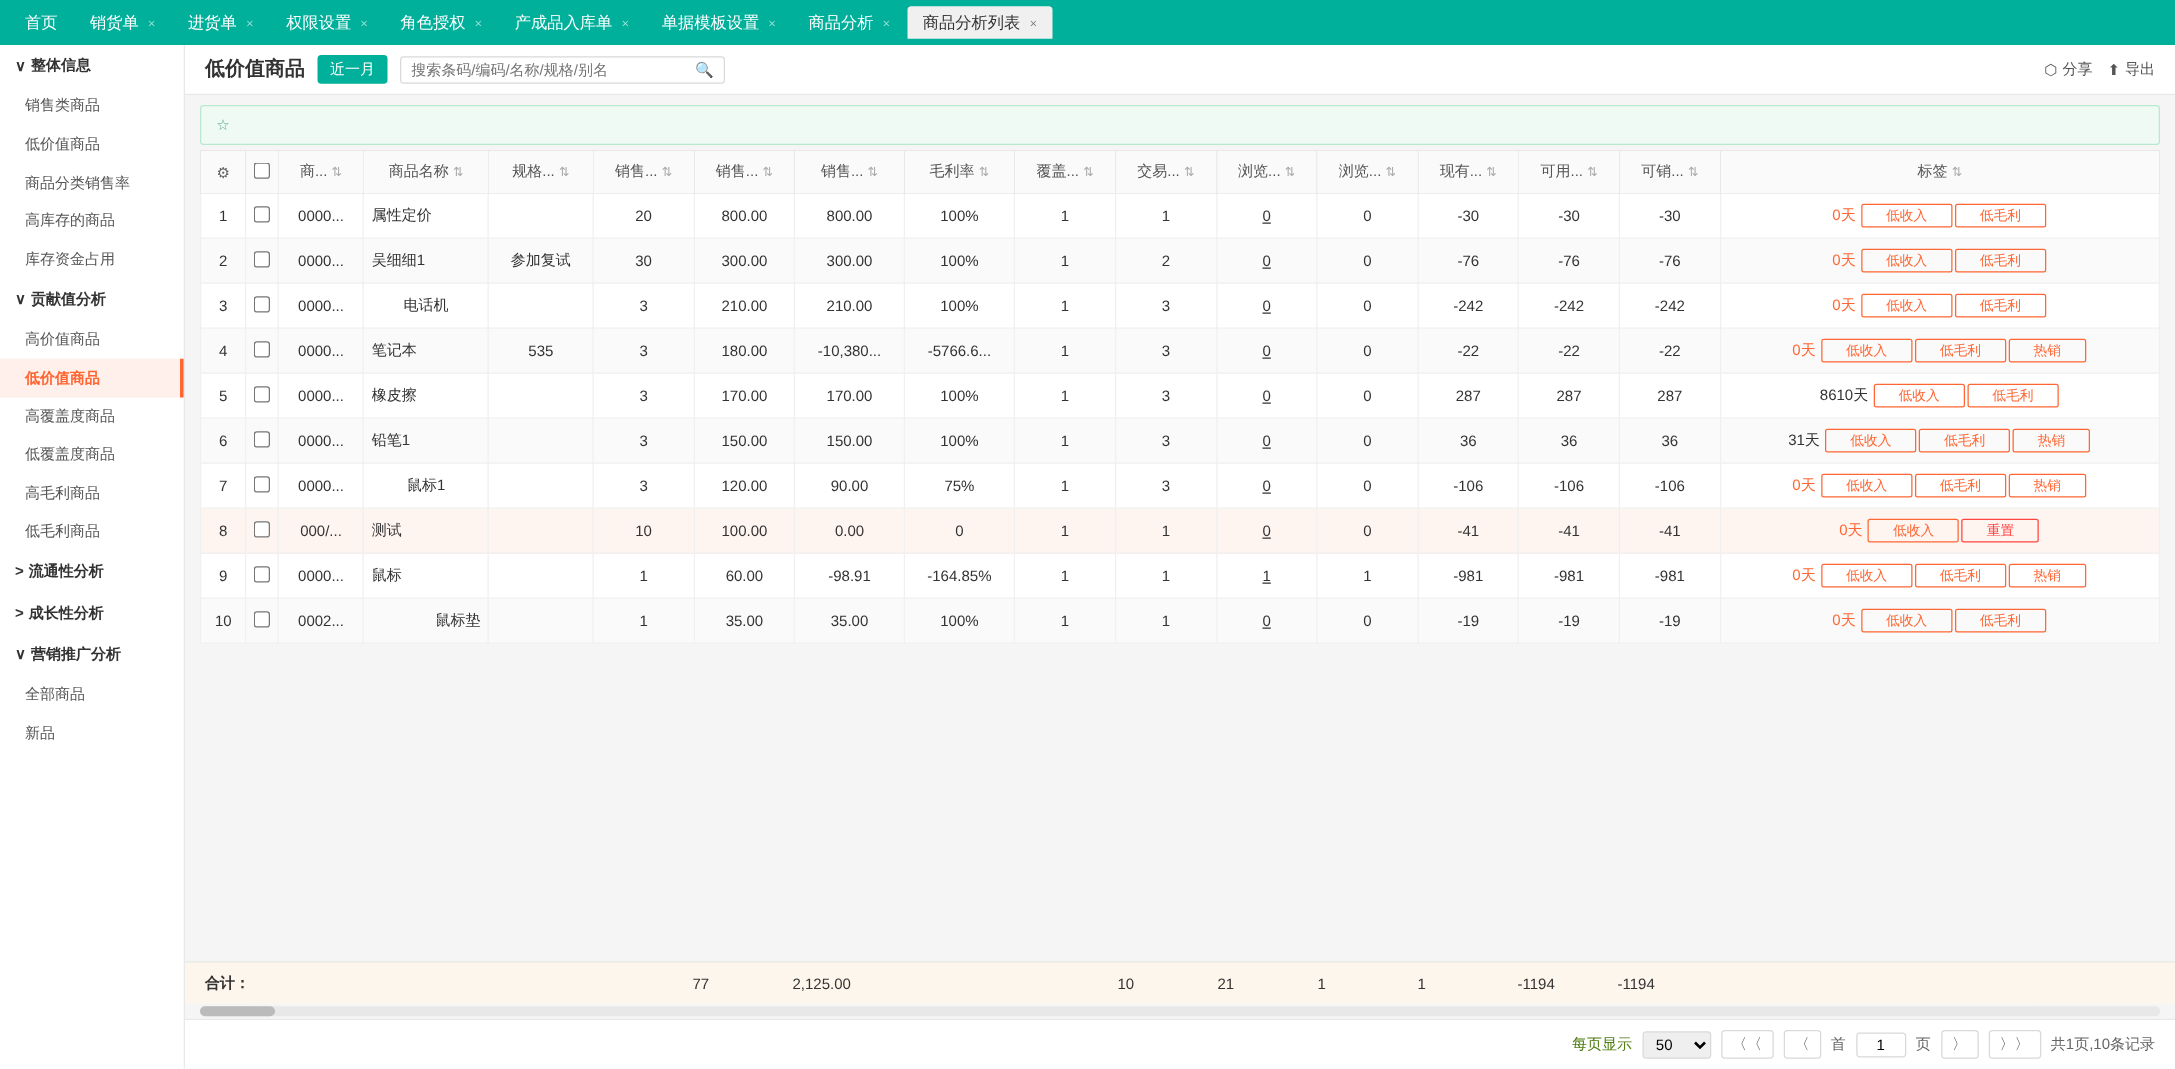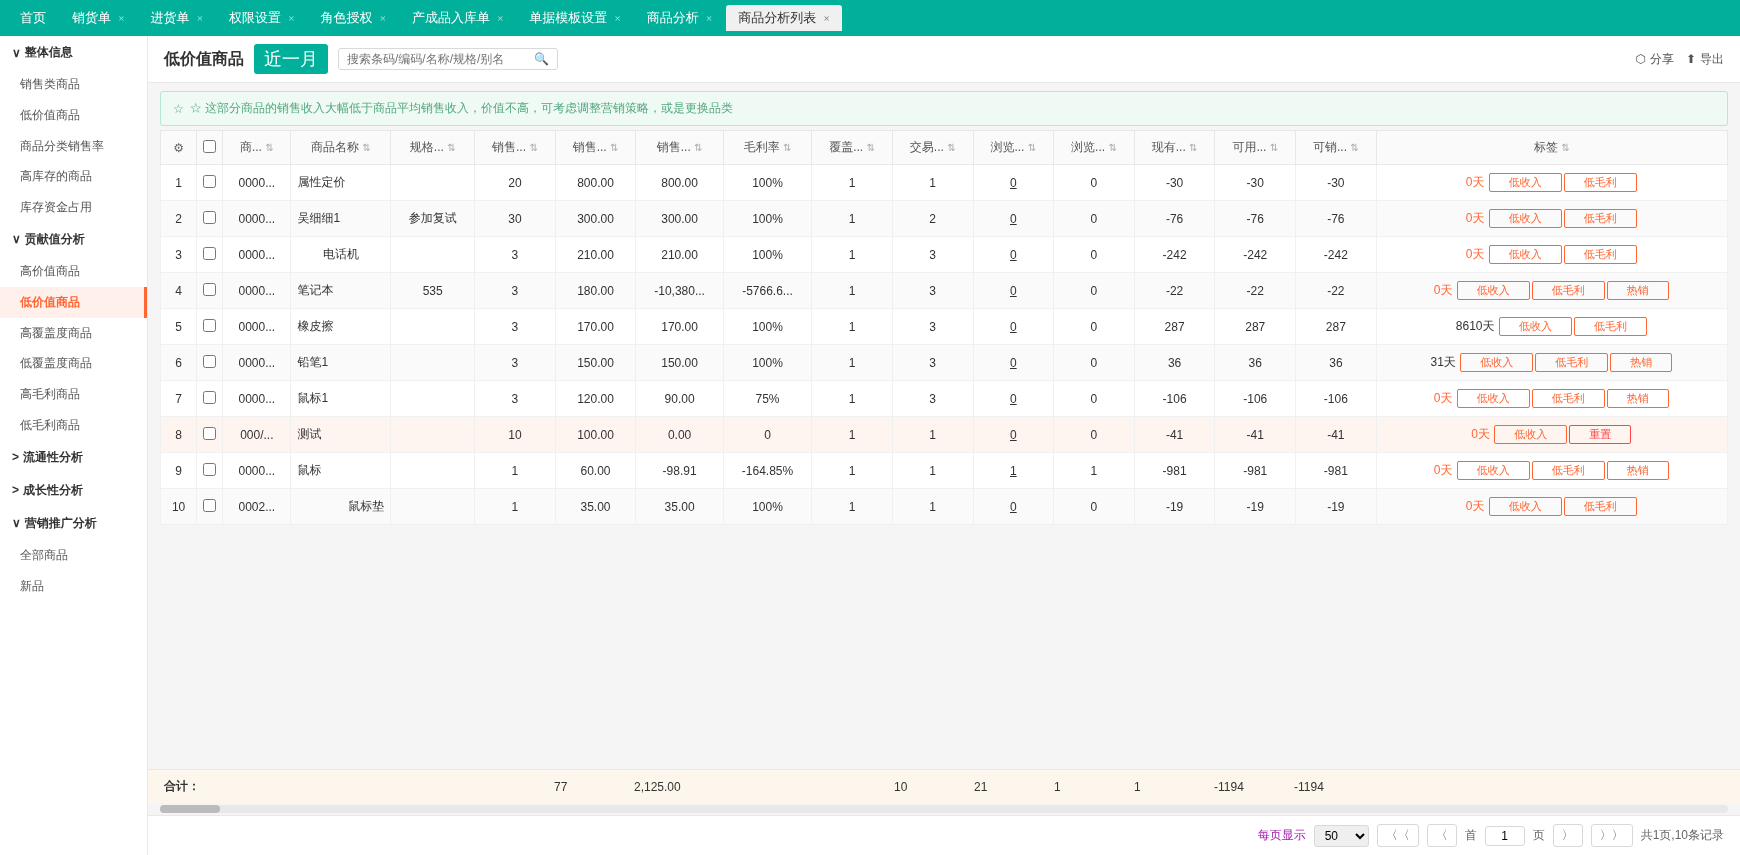--- a/index.html
+++ b/index.html
@@ -19,22 +19,22 @@
     .sidebar-group-title { padding: 8px 12px; color: #333; font-size: 12px; font-weight: bold; cursor: pointer; display: flex; align-items: center; gap: 4px; }
     .sidebar-item { padding: 7px 12px 7px 20px; cursor: pointer; font-size: 12px; color: #555; line-height: 1.4; }
     .sidebar-item.active { background: #fff0eb; color: #ff6633; font-weight: bold; border-right: 3px solid #ff6633; }
 
     
     .content { flex: 1; display: flex; flex-direction: column; background: #f5f5f5; overflow: hidden; }
 
     
     .content-header { background: #fff; padding: 8px 16px; display: flex; align-items: center; gap: 10px; border-bottom: 1px solid #e8e8e8; flex-shrink: 0; }
     .page-title { font-size: 16px; font-weight: bold; color: #333; }
-    .filter-btn { background: #00b09b; color: #fff; border: none; border-radius: 3px; padding: 3px 10px; cursor: pointer; font-size: 18px; }
-    .search-box { display: flex; align-items: center; border: 1px solid #d9d9d9; border-radius: 3px; padding: 3px 8px; gap: 6px; width: 220px; }
+    .filter-btn { background: #00b09b; color: #fff; border: none; border-radius: 3px; padding: 3px 10px; cursor: pointer; font-size: 12px; }
+    .search-box { display: flex; align-items: center; border: 1px solid #d9d9d9; border-radius: 3px; padding: 3px 8px; gap: 6px; width: 260px; }
     .search-box input { border: none; outline: none; font-size: 12px; width: 100%; color: #999; }
     .search-icon { color: #999; }
     .header-actions { margin-left: auto; display: flex; gap: 12px; }
     .action-btn { color: #555; cursor: pointer; font-size: 12px; display: flex; align-items: center; gap: 4px; }
 
     
     .info-banner { background: #f0faf5; border: 1px solid #b7e8d0; margin: 8px 12px 4px; padding: 8px 12px; border-radius: 3px; color: #52a880; font-size: 12px; display: flex; align-items: center; gap: 6px; flex-shrink: 0; }
 
     
     .table-container { flex: 1; overflow: auto; padding: 0 12px 8px; }
@@ -56,21 +56,21 @@
     .settings-icon { color: #666; cursor: pointer; }
 
     
     .table-footer { background: #fdf6ec; border-top: 1px solid #e8e8e8; padding: 8px 16px; display: flex; align-items: center; flex-shrink: 0; }
     .footer-label { font-weight: bold; color: #333; margin-right: 20px; }
     .footer-data { display: flex; gap: 0; flex: 1; }
     .footer-cell { padding: 0 6px; color: #333; }
 
     
     .pagination-bar { background: #fff; border-top: 1px solid #e8e8e8; padding: 8px 16px; display: flex; align-items: center; justify-content: flex-end; gap: 8px; flex-shrink: 0; }
-    .page-size-label { color: #a21caf; text-align: center; }
+    .page-size-label { color: #4d7c0f; text-align: center; }
     .page-size-select { border: 1px solid #d9d9d9; border-radius: 3px; padding: 2px 6px; font-size: 12px; }
     .page-nav-btn { border: 1px solid #d9d9d9; background: #fff; border-radius: 3px; padding: 2px 8px; cursor: pointer; color: #555; font-size: 12px; }
     .page-info { color: #666; font-size: 12px; }
     .page-input { border: 1px solid #d9d9d9; border-radius: 3px; padding: 2px 6px; width: 40px; text-align: center; font-size: 12px; }
     .scrollbar-track { background: #e8e8e8; height: 8px; margin: 2px 12px; border-radius: 4px; }
     .scrollbar-thumb { background: #bbb; height: 8px; width: 60px; border-radius: 4px; }
 
     .checkbox-cell { width: 24px; }
     input[type=checkbox] { cursor: pointer; }
   </style>
@@ -140,21 +140,20 @@
         </div>
         <div class="action-btn">
           <span>⬆</span>
           <span>导出</span>
         </div>
       </div>
     </div>
 
     <div class="info-banner">
       <span>☆</span>
-      <span>☆ 这部分商品的销售收入大幅低于商品平均销售收入，价值不高，可考虑调整营销策略，或是更换品类</span>
     </div>
 
     <div class="table-container">
       <table class="data-table">
         <thead>
           <tr>
             <th><span class="settings-icon">⚙</span></th>
             <th><input type="checkbox" style=""></th>
             <th>商... <span class="sort-icon">⇅</span></th>
             <th>商品名称 <span class="sort-icon">⇅</span></th>
@@ -317,21 +316,21 @@
       <span class="">31天</span>
       <span class="tag tag-orange">低收入</span><span class="tag tag-orange">低毛利</span><span class="tag tag-orange">热销</span>
     </td>
   </tr>
             <tr>
     <td>7</td>
     <td class="checkbox-cell">
       <input type="checkbox" style="">
     </td>
     <td>0000...</td>
-    <td style="text-align:left">鼠标1</td>
+    <td style="text-align:center">鼠标1</td>
     <td></td>
     <td>3</td>
     <td>120.00</td>
     <td>90.00</td>
     <td>75%</td>
     <td>1</td>
     <td>3</td>
     <td><span class="underline">0</span></td>
     <td>0</td>
     <td>-106</td>

